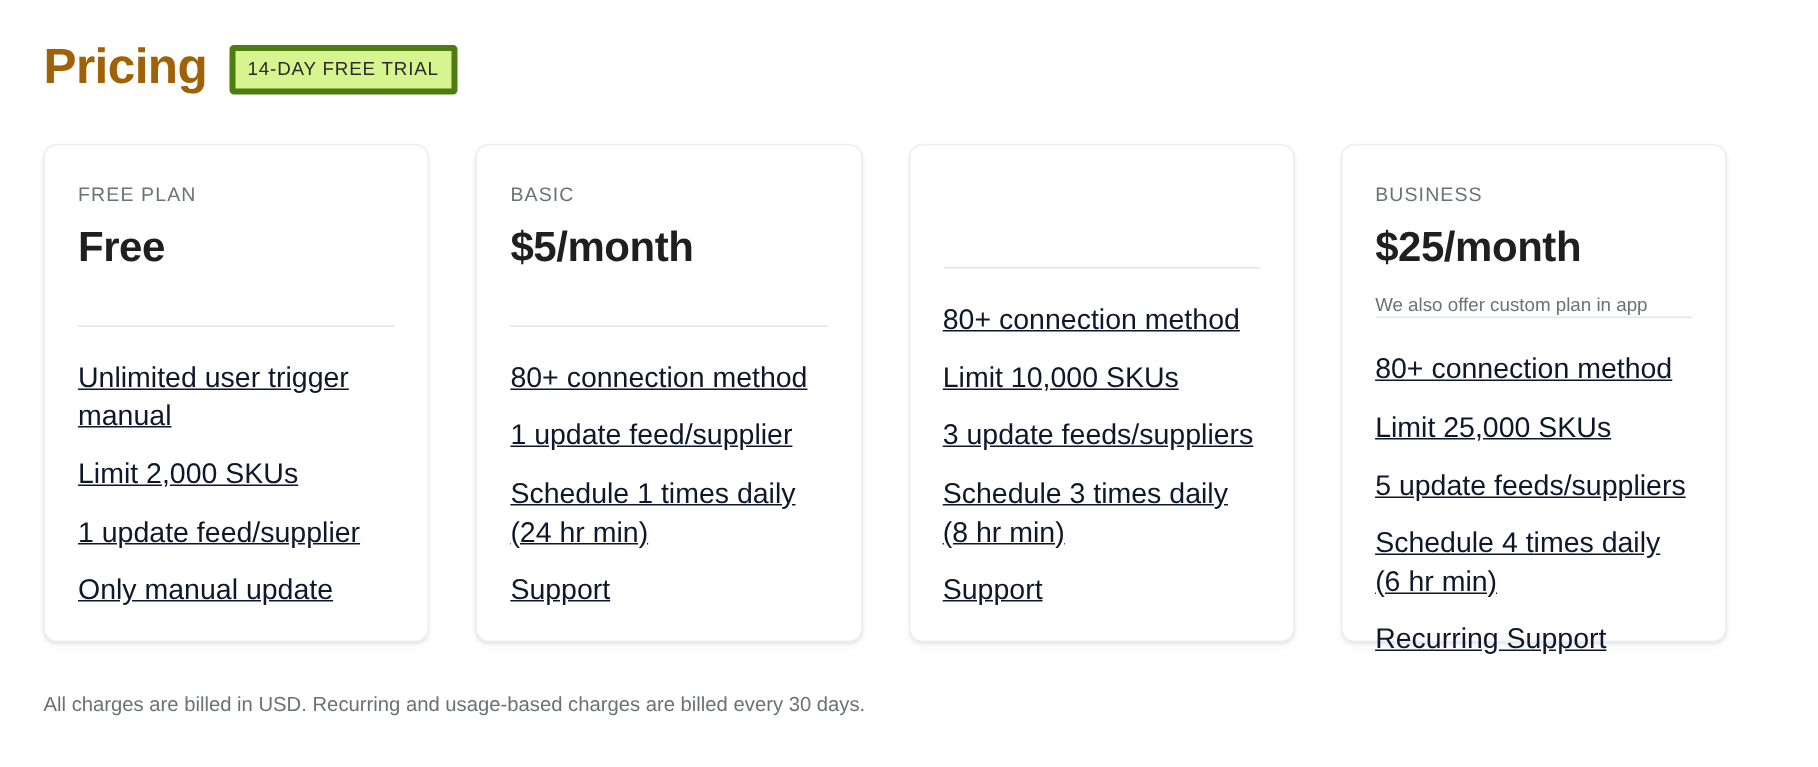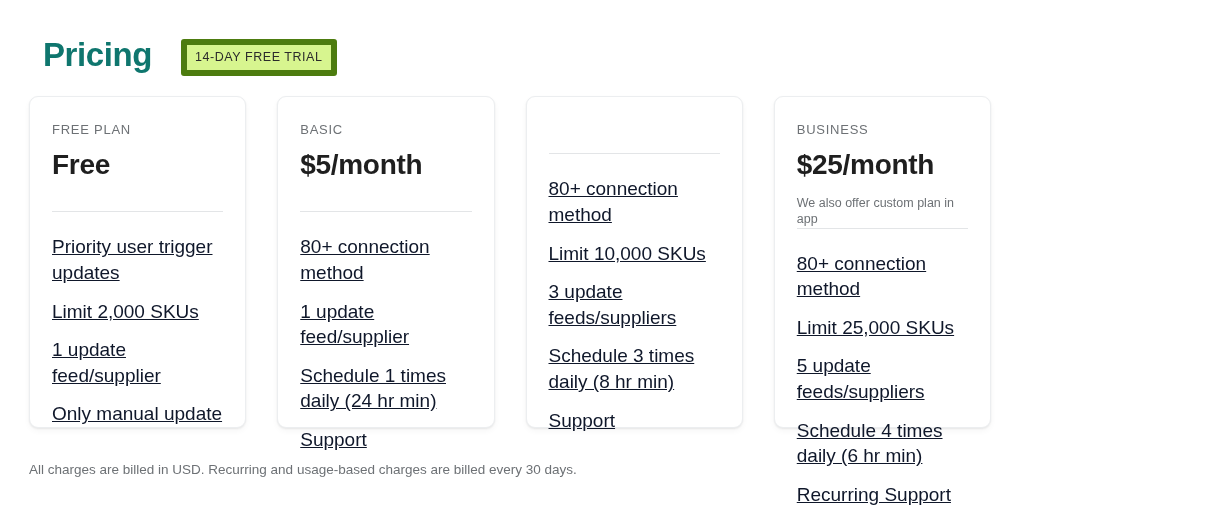--- a/index.html
+++ b/index.html
@@ -26,46 +26,46 @@
     position: absolute;
     left: 29px;
     top: 24px;
     display: flex;
     align-items: center;
     gap: 15px;
   }
   .page-title {
     font-size: 33px;
     font-weight: 700;
-    color: #0f766e;
+    color: #a16207;
     letter-spacing: -0.4px;
     line-height: 1;
-    margin: 14px;
+    margin: 0;
     white-space: nowrap;
   }
   .trial-badge {
     display: inline-block;
     background: #d7f58f;
-    border: 6px solid #4d7c0f;
+    border: 4px solid #4d7c0f;
     border-radius: 3px;
     color: #2b2b2b;
     font-size: 12.5px;
     letter-spacing: 0.55px;
     line-height: 1;
     padding: 6px 8px 6px 8px;
     white-space: nowrap;
     margin-top: 6px;
   }
 
   
   .cards {
     position: absolute;
     left: 29px;
     top: 96px;
-    width: 962px;
+    width: 1122px;
     height: 332px;
     display: flex;
     gap: 31px;
   }
   .card {
     position: relative;
     flex: 1 1 0;
     background: #ffffff;
     border: 1px solid #eceef0;
     border-radius: 9px;
@@ -161,21 +161,21 @@
       <div class="card">
         <div class="card-head">
           <p class="plan-name">FREE PLAN</p>
           <p class="plan-price">Free</p>
           <p class="plan-note empty">&nbsp;</p>
           <div class="divider-wrap">
             <hr class="divider">
           </div>
         </div>
         <ul class="features">
-          <li>Priority user trigger updates</li>
+          <li>Unlimited user trigger manual</li>
           <li>Limit 2,000 SKUs</li>
           <li>1 update feed/supplier</li>
           <li>Only manual update</li>
         </ul>
       </div>
       <div class="card">
         <div class="card-head">
           <p class="plan-name">BASIC</p>
           <p class="plan-price">$5/month</p>
           <p class="plan-note empty">&nbsp;</p>

